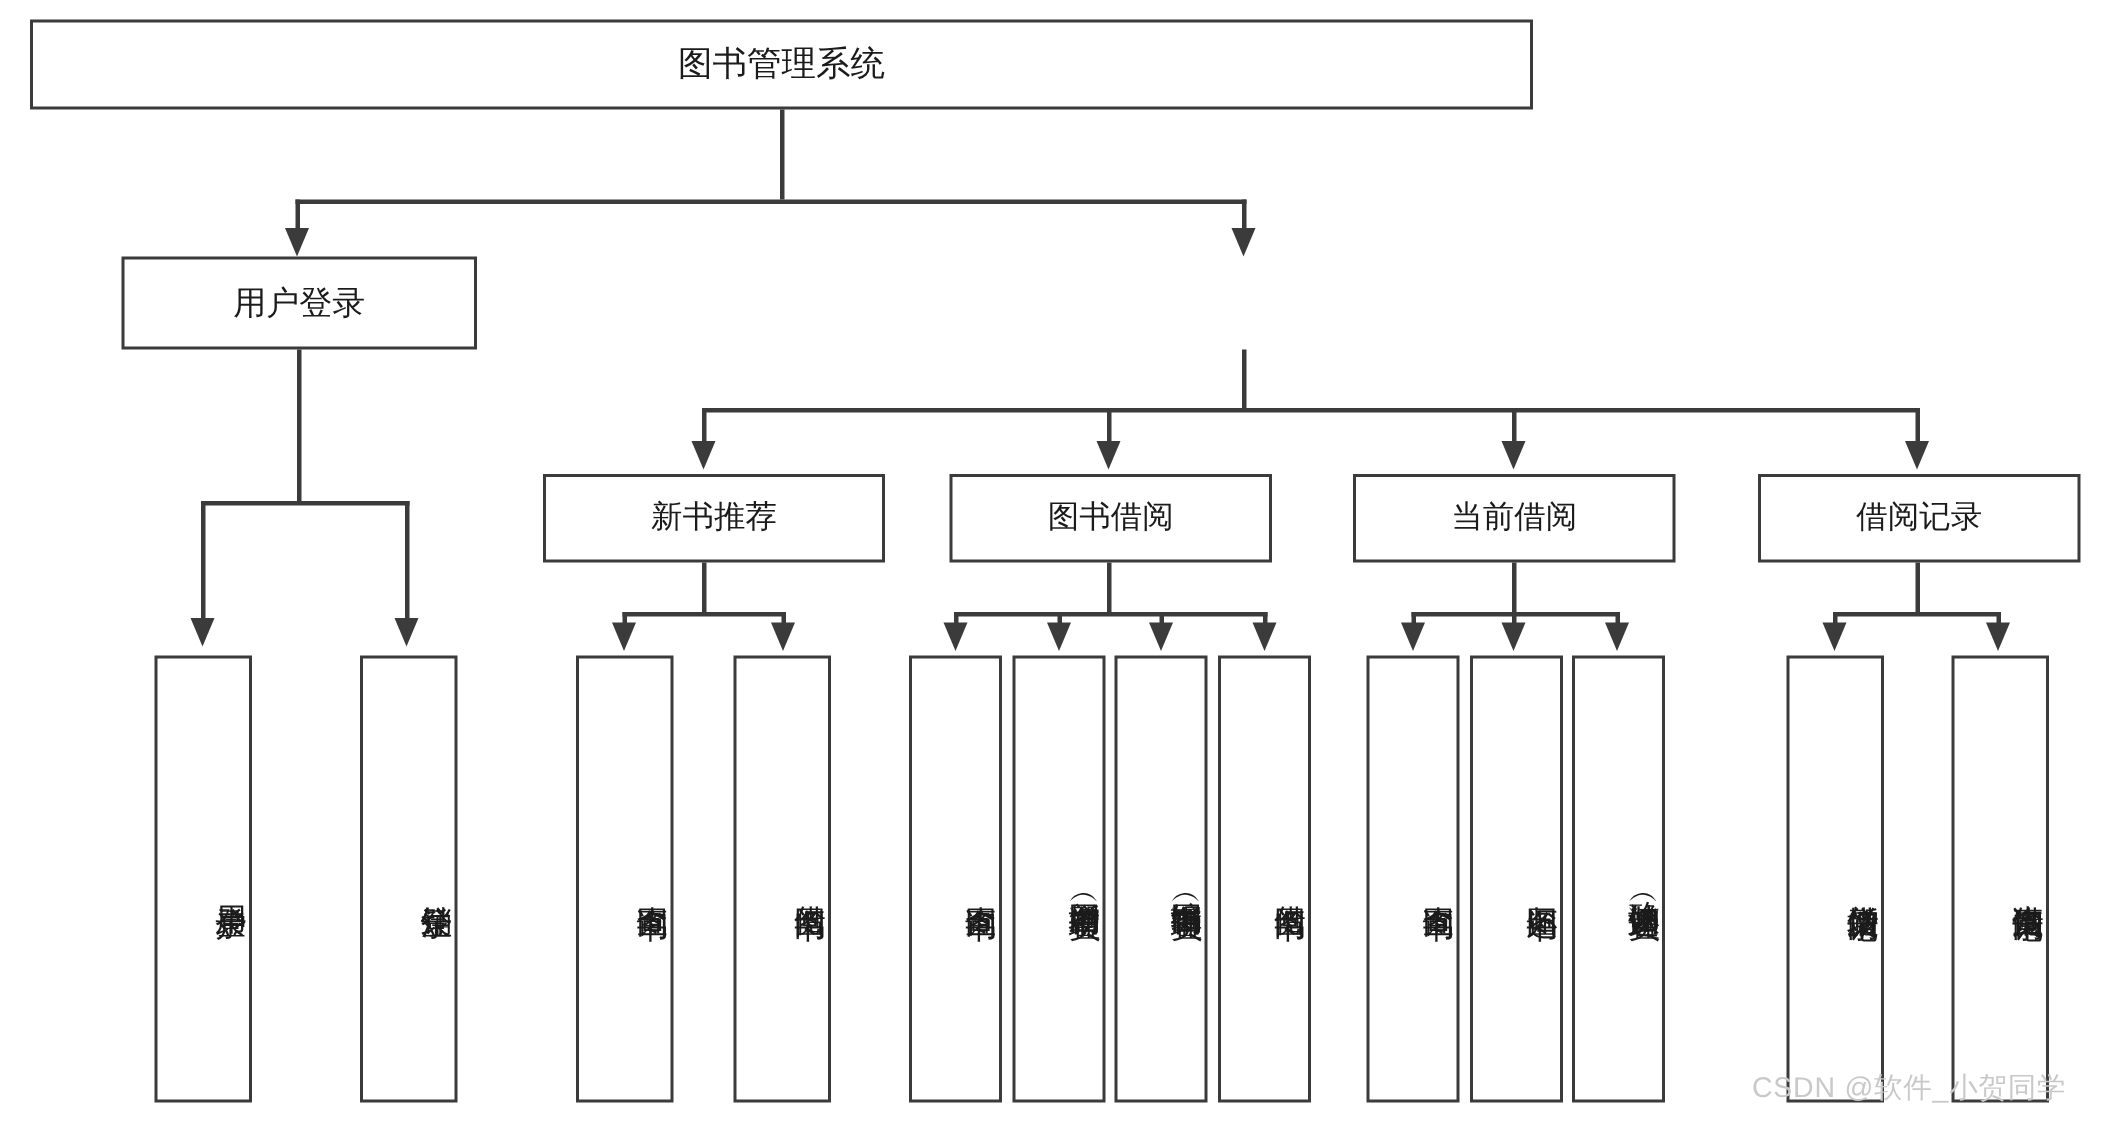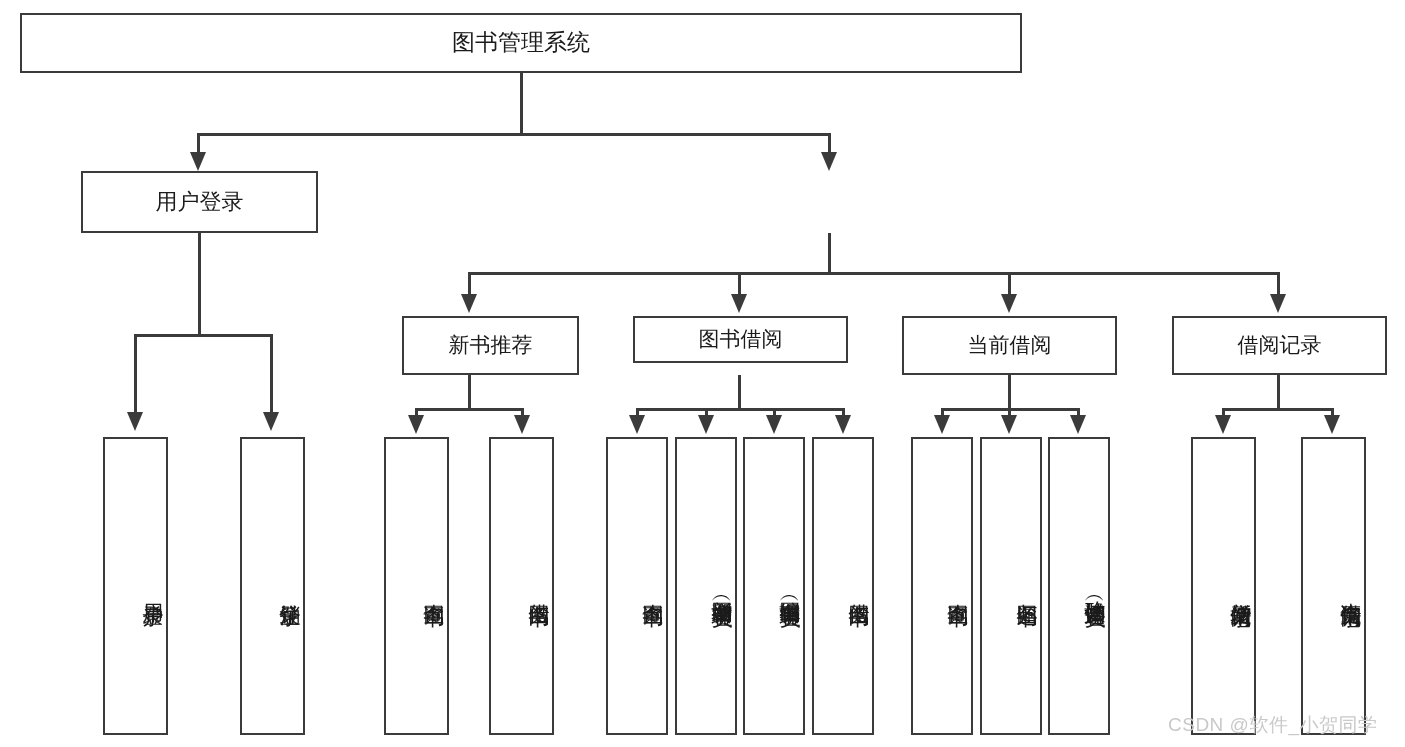--- a/index.html
+++ b/index.html
@@ -112,24 +112,24 @@
 
   <div class="edge edge-v" style="left:738px; top:272px; width:3px; height:24px;"></div>
   <div class="arrow" style="left:731px; top:294px;"></div>
 
   <div class="edge edge-v" style="left:1008px; top:272px; width:3px; height:24px;"></div>
   <div class="arrow" style="left:1001px; top:294px;"></div>
 
   <div class="edge edge-v" style="left:1277px; top:272px; width:3px; height:24px;"></div>
   <div class="arrow" style="left:1270px; top:294px;"></div>
 
-  <div class="node node-l2" style="left:362px; top:316px; width:177px; height:59px;margin-left:40px;">
+  <div class="node node-l2" style="left:362px; top:316px; width:228px; height:59px;">
     <span>新书推荐</span>
   </div>
-  <div class="node node-l2" style="left:633px; top:316px; width:215px; height:47px;">
+  <div class="node node-l2" style="left:633px; top:316px; width:215px; height:59px;">
     <span>图书借阅</span>
   </div>
   <div class="node node-l2" style="left:902px; top:316px; width:215px; height:59px;">
     <span>当前借阅</span>
   </div>
   <div class="node node-l2" style="left:1172px; top:316px; width:215px; height:59px;">
     <span>借阅记录</span>
   </div>
 
   <div class="edge edge-v" style="left:468px; top:375px; width:3px; height:35px;"></div>

